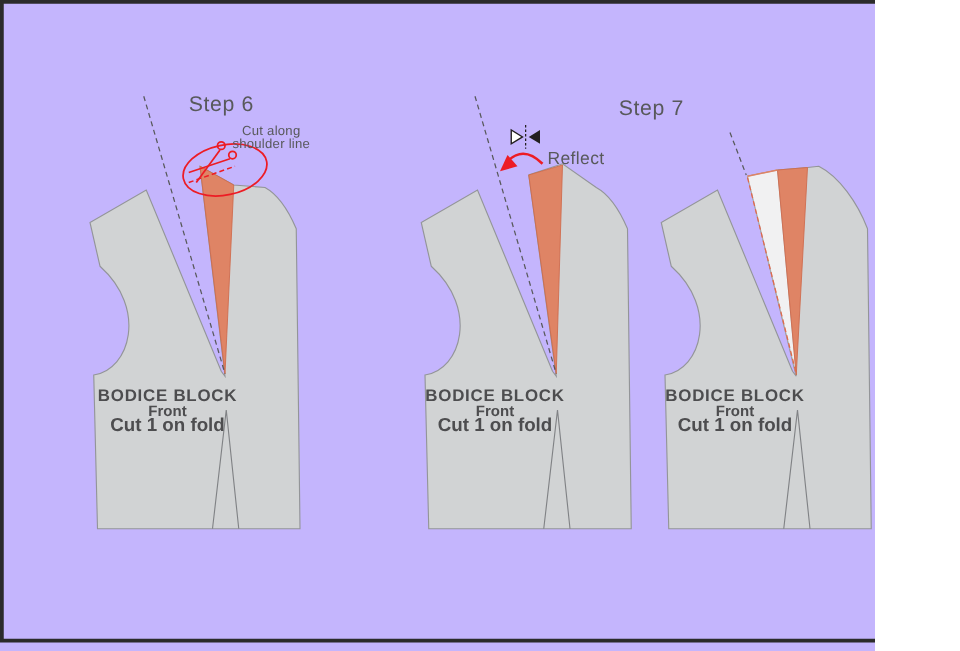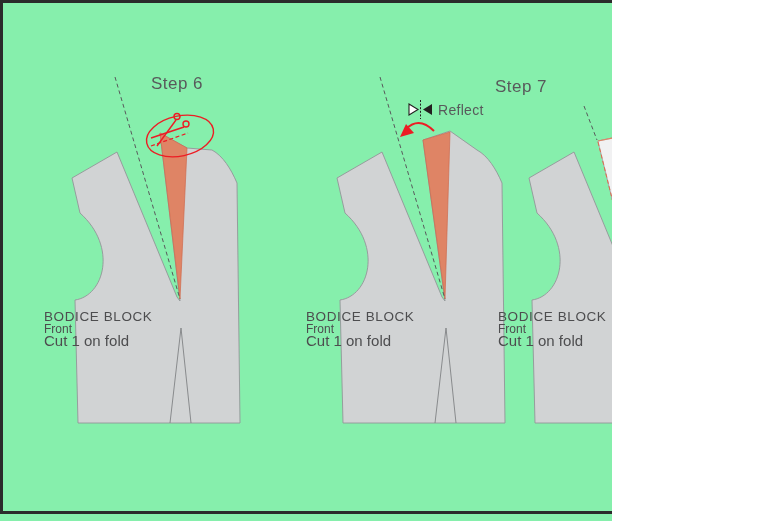--- a/index.html
+++ b/index.html
@@ -1,28 +1,28 @@
 <!DOCTYPE html>
 <html><head>
 <meta charset="utf-8">
 <style>
   html,body{margin:0;padding:0;background:#fff;}
   .stage{
     position:relative;
-    width:612px;height:521px;
-    background:#86efac;
+    width:700px;height:521px;
+    background:#c4b5fd;
     font-family:"Liberation Sans", sans-serif;
     overflow:hidden;
   }
   .stage svg{position:absolute;left:0;top:0;}
   .lbl{position:absolute;color:#58595b;font-weight:300;}
   .step-label{font-size:17px;letter-spacing:.5px;width:80px;text-align:center;}
   .cut-note{font-size:10.5px;line-height:10px;width:100px;text-align:center;letter-spacing:.2px;}
   .reflect-note{font-size:14px;letter-spacing:.3px;}
-  .bodice-text{position:absolute;width:180px;color:#4d4d4f;font-weight:400;}
+  .bodice-text{position:absolute;width:180px;text-align:center;color:#4d4d4f;font-weight:700;}
   .bodice-text .t1{font-size:13.5px;line-height:13px;letter-spacing:.6px;}
   .bodice-text .t2{font-size:12px;line-height:12px;}
   .bodice-text .t3{font-size:15px;line-height:12px;}
 </style>
 </head>
 <body>
 
 <div class="stage">
 
   <svg width="768" height="521" viewBox="0 0 768 521">
@@ -69,22 +69,26 @@
       <line x1="598" y1="141" x2="622" y2="136" stroke="#df8465" stroke-width="1.2"></line>
       <line x1="584" y1="106" x2="597" y2="140" stroke="#58595b" stroke-width="1" stroke-dasharray="4 3"></line>
       <line x1="598" y1="142" x2="637" y2="299" stroke="#e2694a" stroke-width="1" stroke-dasharray="4 2.5"></line>
     </g>
   </svg>
 
   <div class="lbl step-label" style="left:137px;top:74px;">Step 6</div>
 
   <div class="lbl step-label" style="left:481px;top:77px;text-align:center;">Step 7</div>
 
+  <div class="lbl cut-note" style="left:167px;top:100px;">
+    <div>Cut along</div>
+    <div>shoulder line</div>
+  </div>
 
-  <div class="lbl reflect-note" style="left:438px;top:102px;text-align:right;">Reflect</div>
+  <div class="lbl reflect-note" style="left:438px;top:118px;text-align:right;">Reflect</div>
 
   <div class="bodice-text" style="left:44px;top:310px;">
     <div class="t1">BODICE BLOCK</div>
     <div class="t2">Front</div>
     <div class="t3">Cut 1 on fold</div>
   </div>
 
   <div class="bodice-text" style="left:306px;top:310px;">
     <div class="t1">BODICE BLOCK</div>
     <div class="t2">Front</div>

